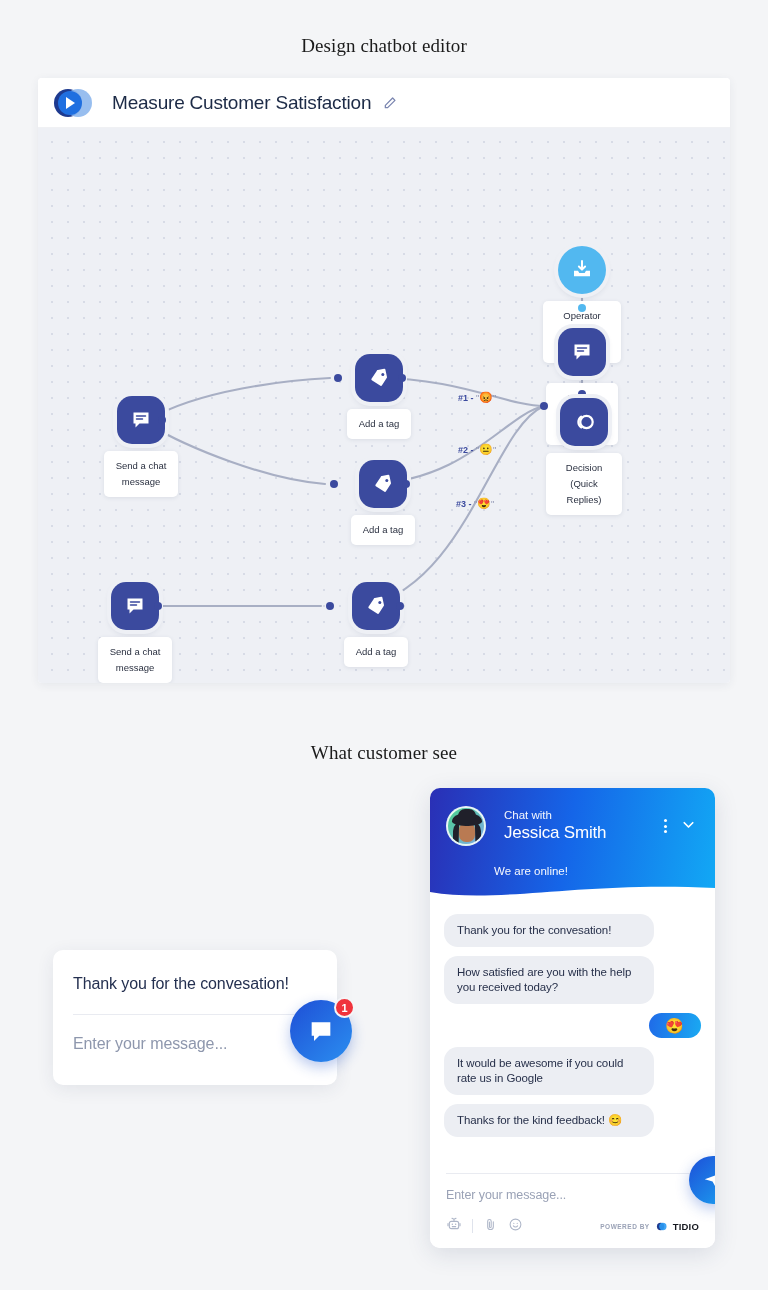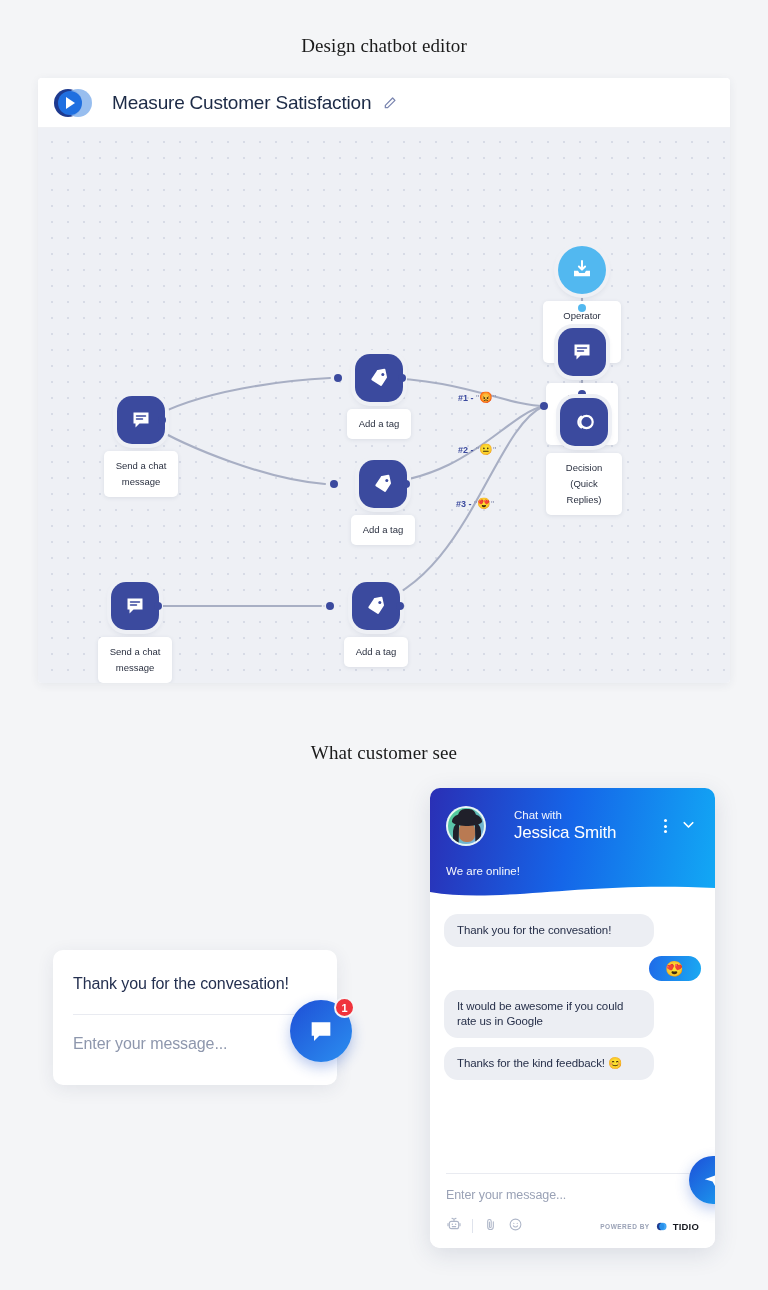--- a/index.html
+++ b/index.html
@@ -158,27 +158,27 @@
   }
   .avatar .face {
     position: absolute; left: 11px; top: 14px; width: 16px; height: 20px;
     background: #b97a52; border-radius: 8px 8px 7px 7px;
   }
   .avatar .hair {
     position: absolute; left: 5px; top: 13px; width: 28px; height: 24px;
     background: #20202a; border-radius: 10px 10px 0 0;
     clip-path: polygon(0 0, 22% 0, 20% 100%, 0 100%, 100% 100%, 80% 100%, 78% 0, 100% 0, 100% 100%, 0 100%);
   }
-  .hdr-text { margin-left: 28px; line-height: 1.15; }
+  .hdr-text { margin-left: 18px; line-height: 1.15; }
   .hdr-small { font-size: 11.5px; opacity: .95; }
   .hdr-name { font-size: 17px; letter-spacing: -.2px; margin-top: 1px; }
   .hdr-actions { margin-left: auto; display: flex; align-items: center; gap: 13px; padding-right: 2px; }
   .kebab { display: flex; flex-direction: column; gap: 2.5px; align-items: center; }
   .kebab i { width: 3px; height: 3px; background: #fff; border-radius: 50%; display: block; }
-  .status-line { font-size: 11.5px; margin-top: 19px; opacity: .96; }
+  .status-line { font-size: 11.5px; margin-top: 19px; opacity: .96; margin-left: 48px; }
 
   .msgs { padding: 14px 14px 0 14px; }
   .bubble {
     background: #eceef3; color: #27304a;
     border-radius: 14px; padding: 9px 13px;
     font-size: 11.5px; line-height: 15px;
     max-width: 210px; margin-bottom: 9px;
     letter-spacing: -.1px;
   }
   .bubble.me {
@@ -413,20 +413,21 @@
         </div>
       </div>
       <div class="status-line">We are online!</div>
       <svg class="wave" viewBox="0 0 285 22" preserveAspectRatio="none">
         <path d="M0,13 C70,25 150,2 285,9 L285,22 L0,22 Z" fill="#fff"></path>
       </svg>
     </div>
 
     <div class="msgs">
       <div class="bubble">Thank you for the convesation!</div>
+      <div class="bubble">How satisfied are you with the help you received today?</div>
       <div class="bubble me">😍</div>
       <div class="bubble">It would be awesome if you could rate us in Google</div>
       <div class="bubble">Thanks for the kind feedback! 😊</div>
     </div>
 
     <div class="composer">
       <div class="composer-divider"></div>
       <div class="composer-placeholder">Enter your message...</div>
       <div class="composer-row">
         <span>

